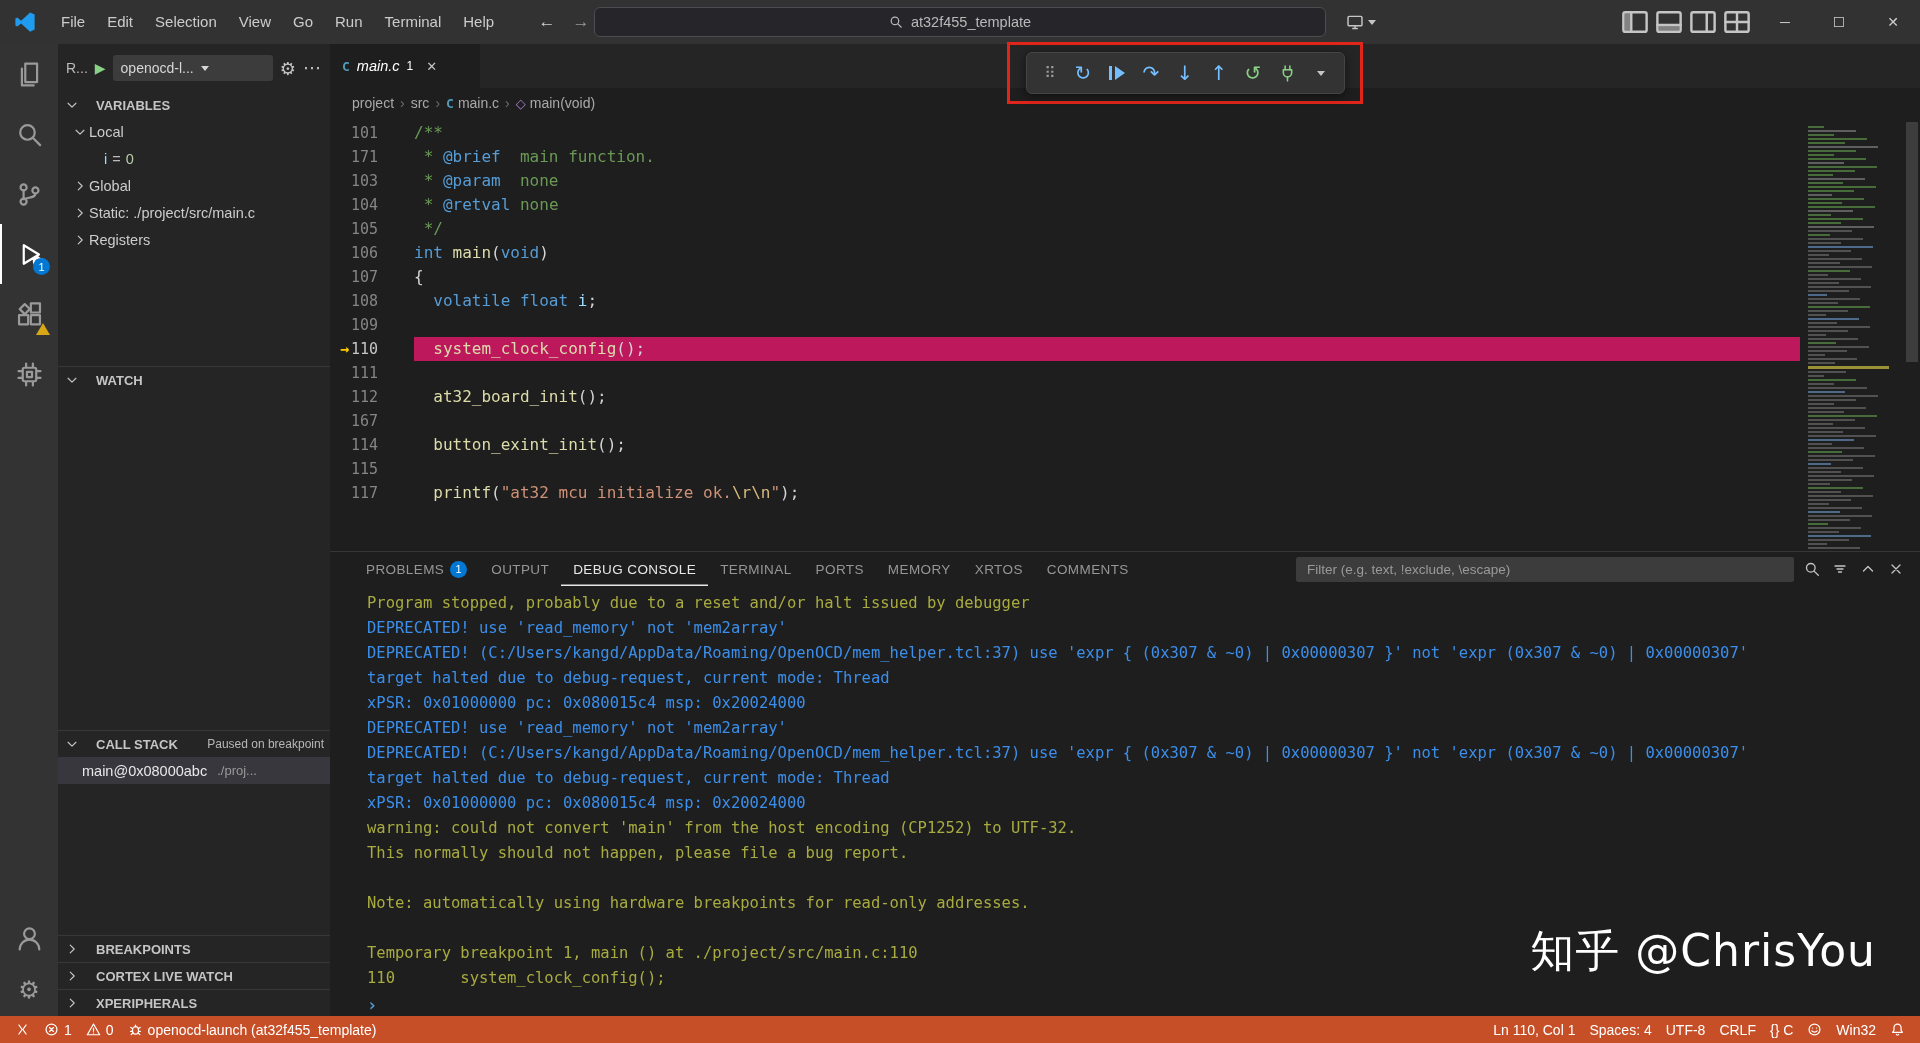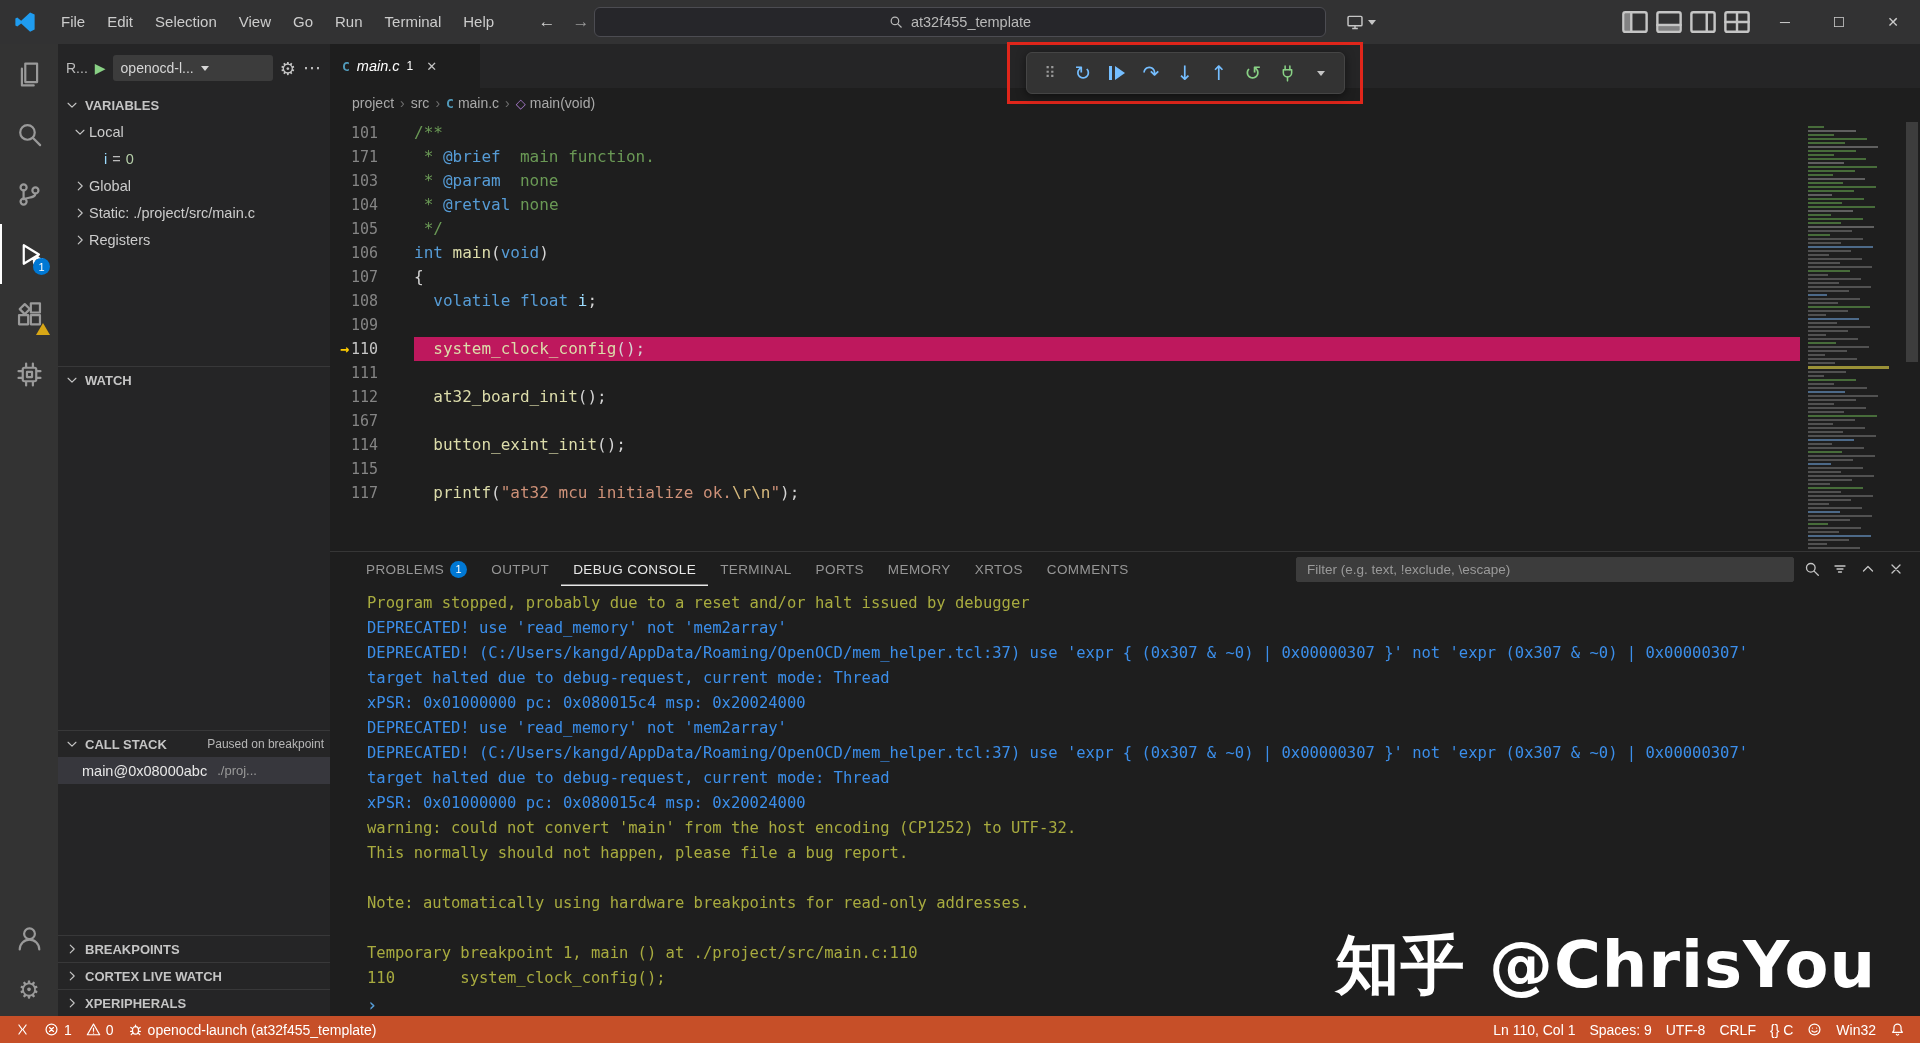--- a/index.html
+++ b/index.html
@@ -41,21 +41,21 @@
 
   
   .sidebar{width:272px;background:#252526;flex:none;display:flex;flex-direction:column;overflow:hidden}
   .sb-launch{height:48px;flex:none;display:flex;align-items:center;padding:0 8px;gap:7px}
   .sb-title{color:#bbbbbb;font-size:14px}
   .play{color:#89d185;font-size:14px}
   .launch-select{background:#3c3c3c;border-radius:3px;height:26px;display:flex;align-items:center;gap:7px;padding:0 8px;color:#d6d6d6;font-size:14px;flex:1;min-width:0}
   .launch-select span:first-child{overflow:hidden;white-space:nowrap}
   .gear{font-size:18px;color:#c5c5c5}
   .more{font-size:18px;color:#c5c5c5;letter-spacing:1px}
-  .sec-head{height:26px;display:flex;align-items:center;gap:5px;padding:0 6px;font-size:13px;font-weight:700;color:#c5c5c5;flex:none}
+  .sec-head{height:26px;display:flex;align-items:center;gap:16px;padding:0 6px;font-size:13px;font-weight:700;color:#c5c5c5;flex:none}
   .sec-head.bordered{border-top:1px solid rgba(128,128,128,.22);height:27px}
   .tw{width:16px;height:16px;color:#c5c5c5;display:flex;align-items:center;justify-content:center;flex:none}
   .tw svg{width:14px;height:14px}
   .tw.expanded{transform:rotate(90deg)}
   .sb-sec.variables{height:274px;flex:none}
   .sb-sec.watch{flex:1;min-height:0}
   .sb-sec.callstack{height:205px;flex:none}
   .tree-row{height:27px;display:flex;align-items:center;font-size:14.5px;color:#cccccc}
   .tree-row .tw{margin-right:1px}
   .lv1{padding-left:14px}.lv2{padding-left:46px}
@@ -128,21 +128,21 @@
   .tb-btn{width:33px;height:32px;display:flex;align-items:center;justify-content:center;font-size:20px;font-family:"DejaVu Sans",sans-serif}
   .tb-blue{color:#75beff}.tb-green{color:#89d185}.tb-gray{color:#9a9a9a}
   .tb-btn .caret{border-top-color:#c5c5c5}
   .grip{font-size:15px;letter-spacing:-2px}
   .cont{display:flex;align-items:center}
   .cbar{width:3px;height:14px;background:#75beff;margin-right:3px}
   .ctri{width:0;height:0;border-left:10px solid #75beff;border-top:7px solid transparent;border-bottom:7px solid transparent}
   .tb-btn svg{width:19px;height:19px}
 
   
-  .watermark{position:absolute;top:922px;right:44px;z-index:99;color:#ffffff;font-size:64px;font-weight:700;
+  .watermark{position:absolute;top:922px;right:44px;z-index:99;color:#ffffff;font-size:44px;font-weight:400;
     font-family:"DejaVu Sans",sans-serif;letter-spacing:1px}
 </style>
 </head>
 <body>
 
 <div id="app">
 
   <header class="titlebar">
     <div class="logo icon">
       <svg width="22" height="22" viewBox="0 0 16 16">
@@ -721,21 +721,21 @@
             </svg>
           </span>
           <span>openocd-launch (at32f455_template)</span>
         </div>
       </div>
     <div class="sb-right">
         <div class="st-item">
           <span>Ln 110, Col 1</span>
         </div>
         <div class="st-item">
-          <span>Spaces: 9</span>
+          <span>Spaces: 4</span>
         </div>
         <div class="st-item">
           <span>UTF-8</span>
         </div>
         <div class="st-item">
           <span>CRLF</span>
         </div>
         <div class="st-item">
           <span>{} C</span>
         </div>

